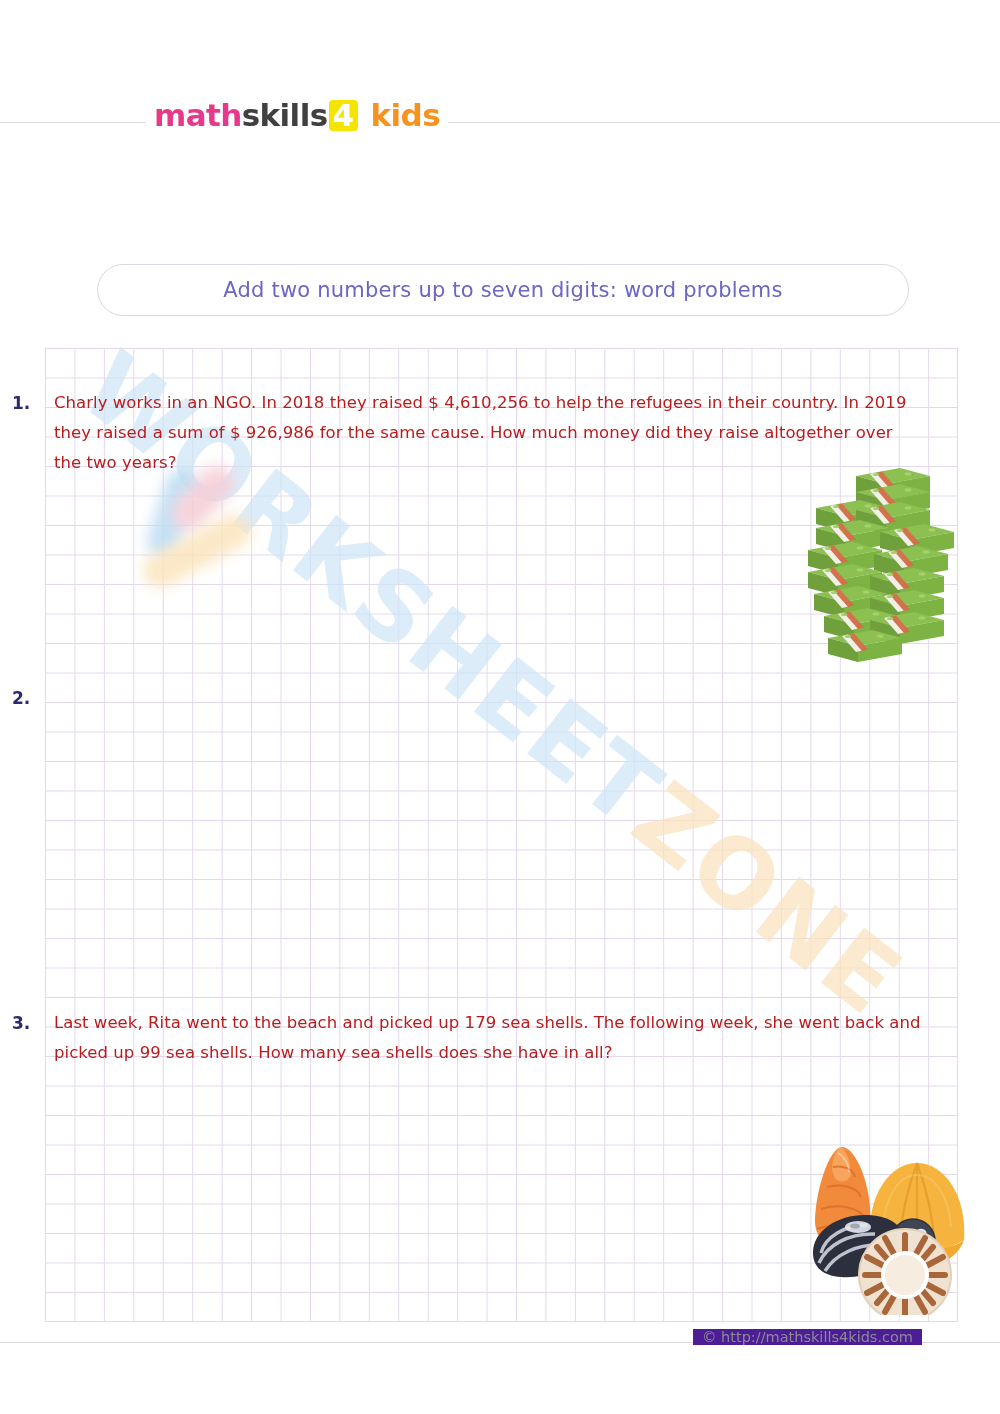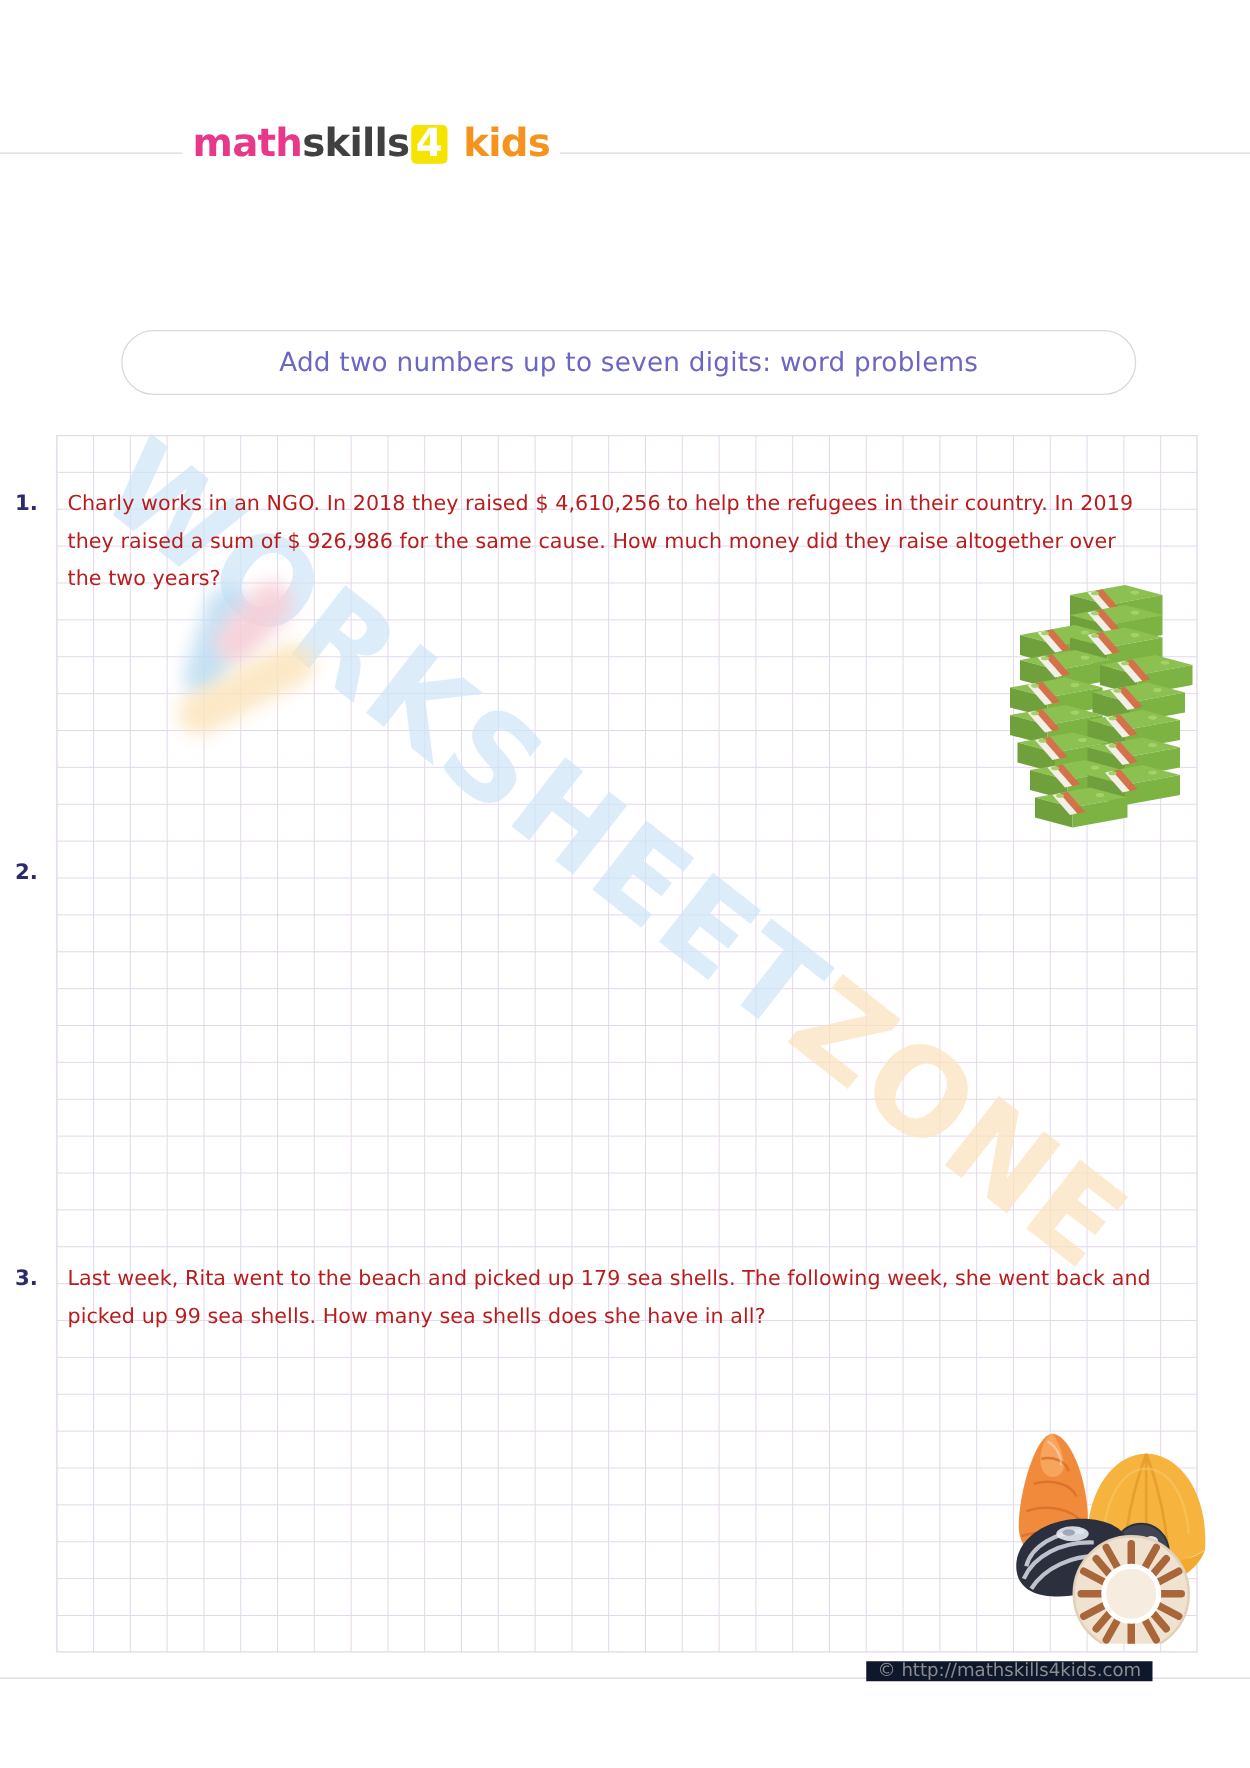--- a/index.html
+++ b/index.html
@@ -244,21 +244,21 @@
     left: 0;
     top: 1342px;
     width: 1000px;
     height: 1px;
     background: #d9d9dd;
   }
   .footer-text {
     position: absolute;
     right: 78px;
     top: 1329px;
-    background: #0f172a;
+    background: #4c1d95;
     padding: 0 9px;
     font-family: "DejaVu Sans", sans-serif;
     font-size: 14.5px;
     color: #8b8b93;
     z-index: 3;
     white-space: nowrap;
   }
 </style>
 </head>
 <body>

